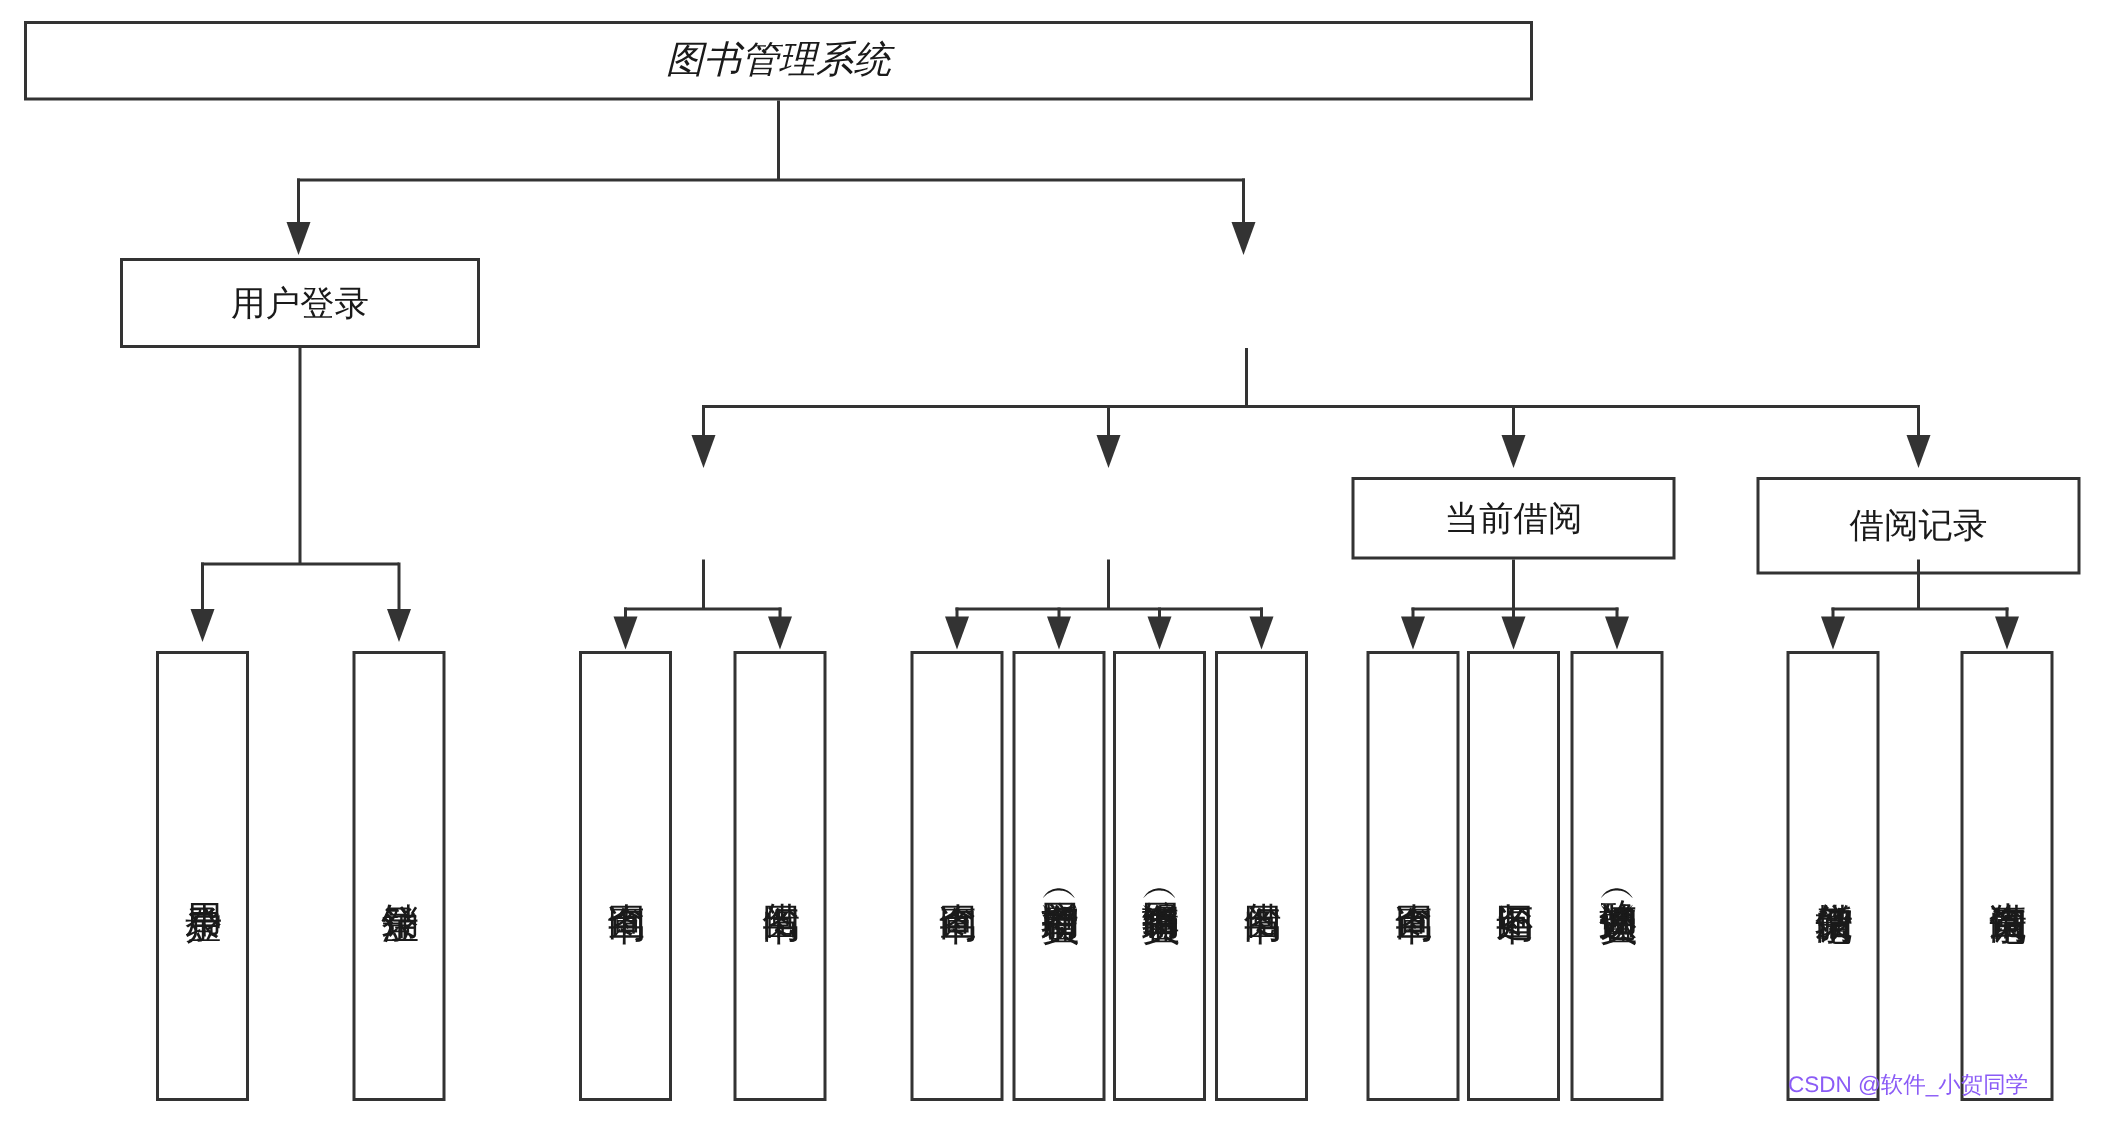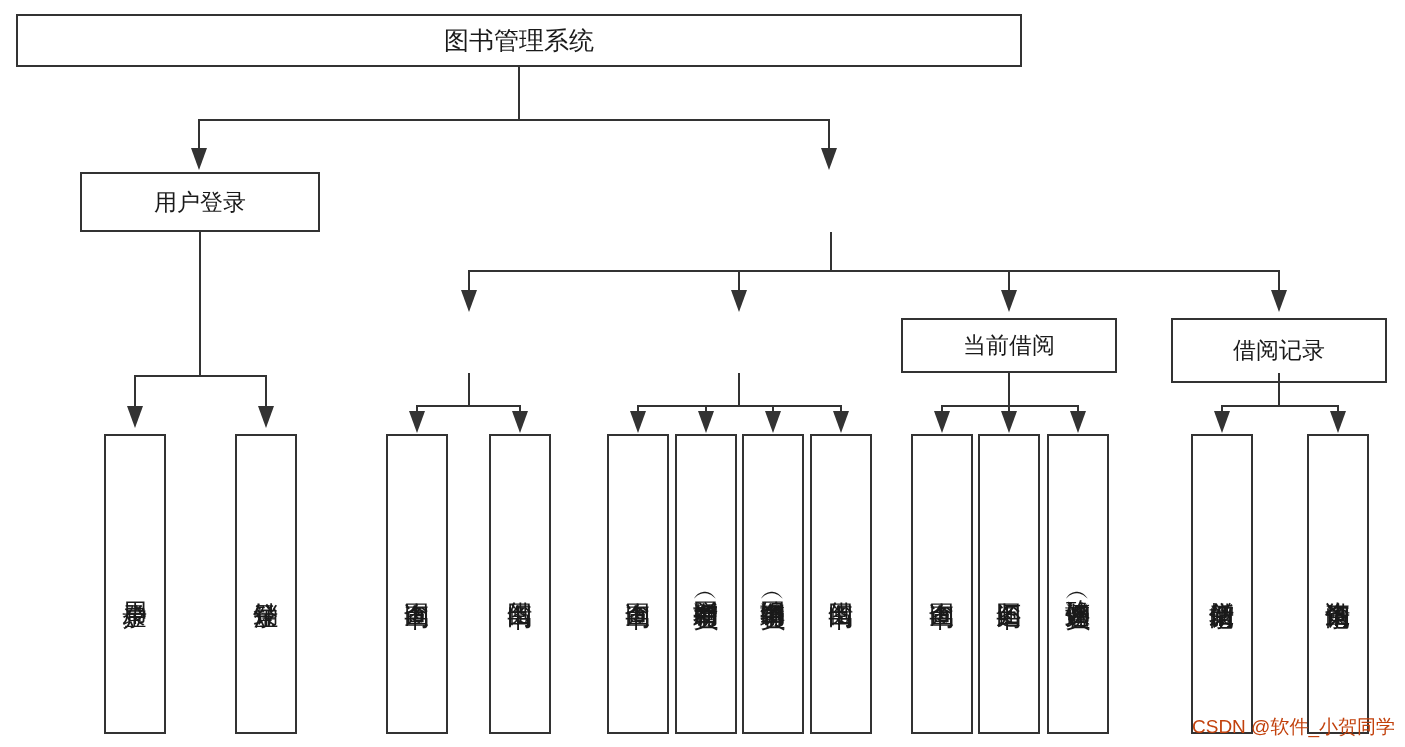--- a/index.html
+++ b/index.html
@@ -67,32 +67,32 @@
     width: 0;
     height: 0;
     border-left: 8px solid transparent;
     border-right: 8px solid transparent;
     border-top: 22px solid #333333;
   }
 
   
   #watermark {
     position: absolute;
-    color: #c2410c;
-    font-size: 19px;
+    color: #8b5cf6;
+    font-size: 15px;
     white-space: nowrap;
     user-select: none;
   }
 </style>
 </head>
 <body>
 
 <div id="canvas">
 
-  <div class="node node-root" style="left:16px; top:14px; width:1006px; height:53px;">
+  <div class="node node-root" style="left:16px; top:14px; width:1006px; height:53px;font-style:italic;">
     <span class="label">图书管理系统</span>
   </div>
 
   <div class="edge edge-v" style="left:518px; top:67px; width:2px; height:53px;"></div>
 
   <div class="edge edge-h" style="left:198px; top:119px; width:632px; height:2px;"></div>
 
   <div class="edge edge-v" style="left:198px; top:119px; width:2px; height:32px;"></div>
   <div class="arrow" style="left:191px; top:148px;"></div>
 

